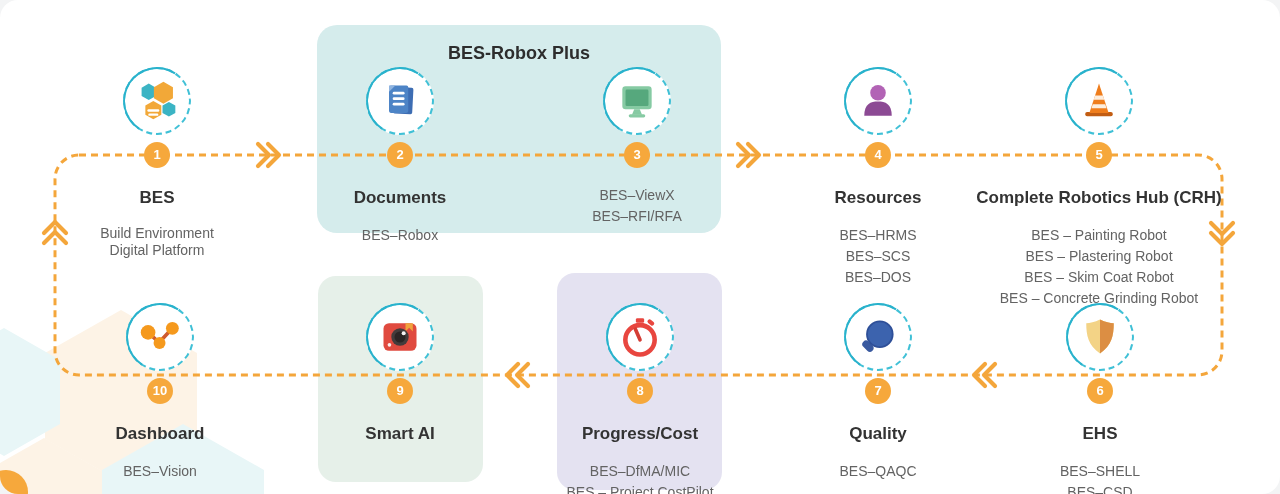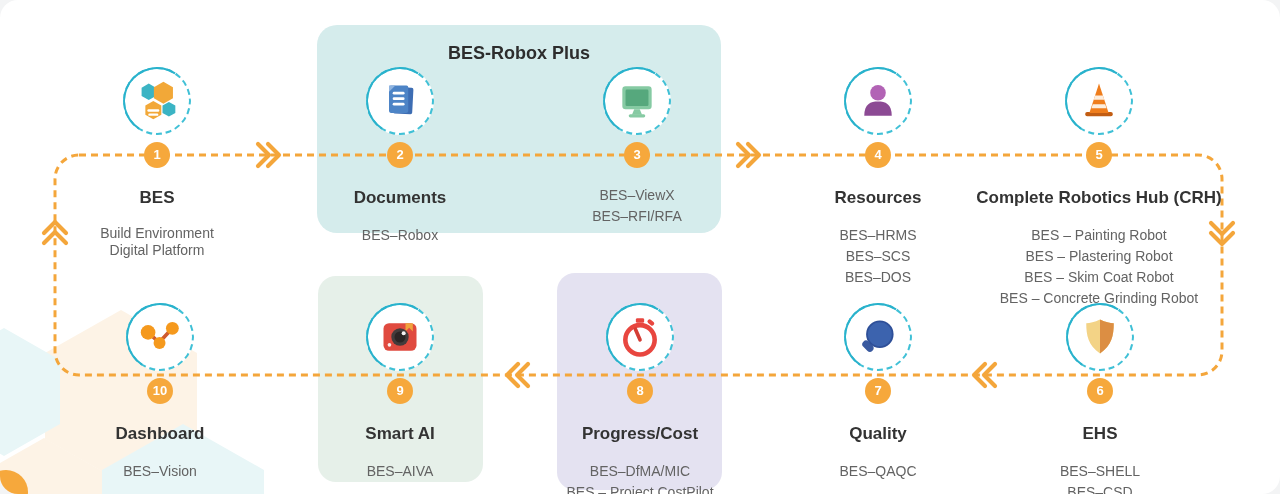--- a/index.html
+++ b/index.html
@@ -227,23 +227,20 @@
         <rect x="6" y="9" width="36" height="30" rx="6" fill="#e04a3f"></rect>
         <polygon points="30,9 38,9 38,18 34,14 30,18" fill="#f0a23c"></polygon>
         <circle cx="24" cy="24" r="9.5" fill="#433c3c"></circle>
         <circle cx="24" cy="24" r="6" fill="#2b2525"></circle>
         <circle cx="28" cy="20" r="2.2" fill="#fff" opacity="0.95"></circle>
         <circle cx="12.5" cy="32.5" r="2" fill="#fff" opacity="0.9"></circle>
       </svg>
     </div>
     <div class="badge">9</div>
     <div class="title">Smart AI</div>
-    <div class="sub">
-      <div>BES–AIVA</div>
-    </div>
   </div>
 
   <div class="node n10">
     <div class="circle">
       <svg width="44" height="44" viewBox="0 0 48 48">
         <path d="M11,19 L23,30 M23,30 L37,15" stroke="#cf5a2e" stroke-width="4" fill="none"></path>
         <circle cx="11" cy="19" r="8" fill="#f5991d"></circle>
         <circle cx="23.5" cy="30.5" r="6.5" fill="#f5991d"></circle>
         <circle cx="37.5" cy="14.5" r="7" fill="#f5991d"></circle>
       </svg>

